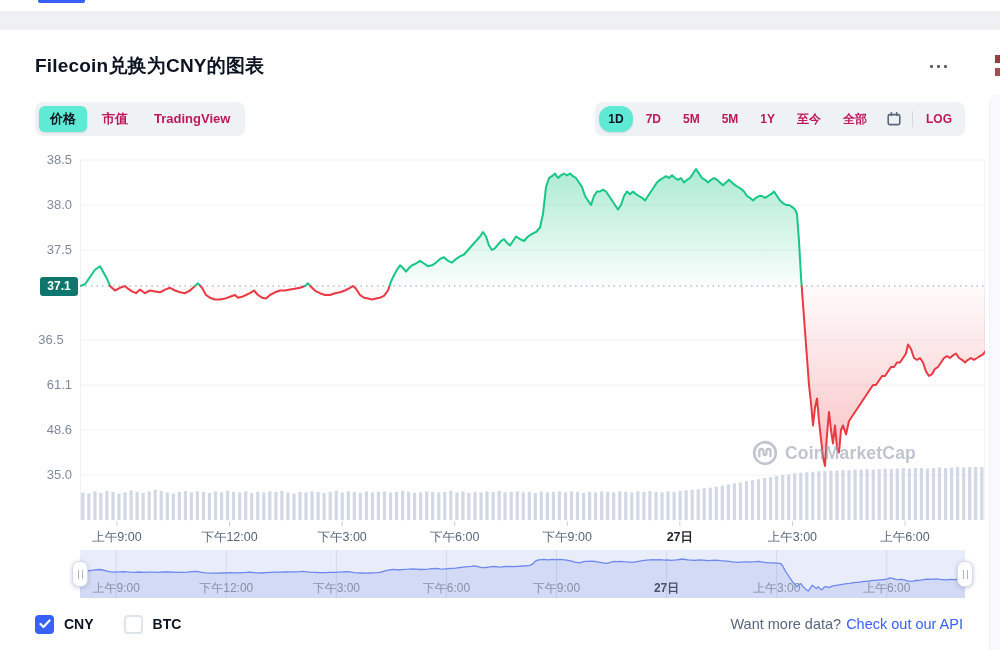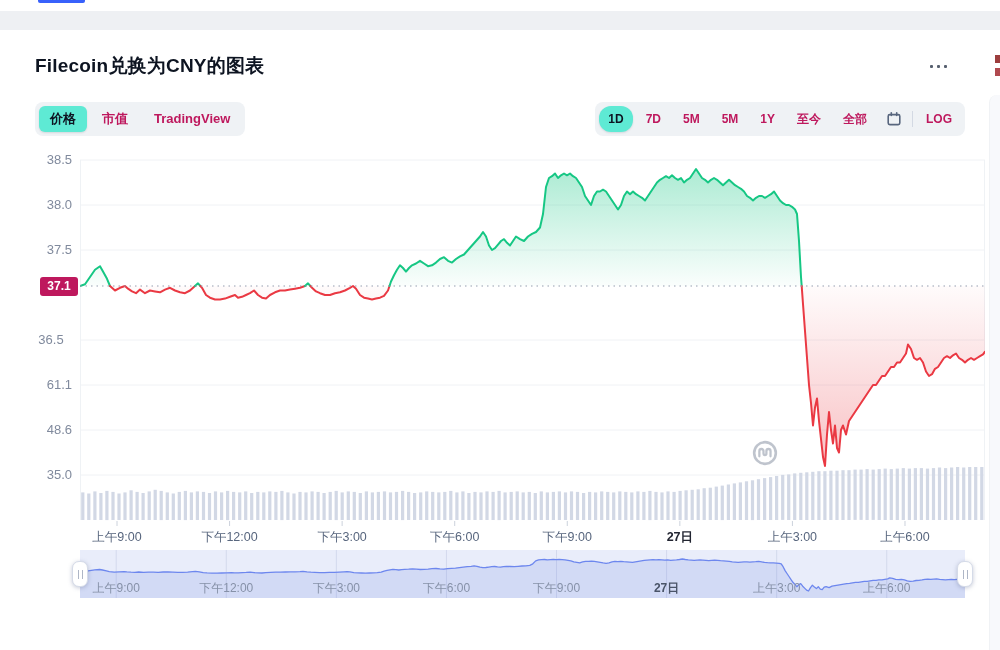--- a/index.html
+++ b/index.html
@@ -112,21 +112,21 @@
 
   <div id="y-axis">
       <div class="y-label" style="top: 152px;">38.5</div>
       <div class="y-label" style="top: 197px;">38.0</div>
       <div class="y-label" style="top: 242px;">37.5</div>
       <div class="y-label" style="top: 332px; text-align: center;">36.5</div>
       <div class="y-label" style="top: 377px;">61.1</div>
       <div class="y-label" style="top: 422px;">48.6</div>
       <div class="y-label" style="top: 467px;">35.0</div>
     </div>
-  <div class="baseline-badge" id="baseline-badge" style="background: #be185d; top: 276.5px;">37.1</div>
+  <div class="baseline-badge" id="baseline-badge" style="background: #0f766e; top: 276.5px;">37.1</div>
 
   <svg id="main-svg" width="905" height="378" viewBox="0 0 905 378">
       <defs>
         <linearGradient id="gU" gradientUnits="userSpaceOnUse" x1="0" y1="10" x2="0" y2="135.9999999999999">
           <stop offset="0%" stop-color="#16c784" stop-opacity="0.38"></stop>
           <stop offset="100%" stop-color="#16c784" stop-opacity="0.02"></stop>
         </linearGradient>
         <linearGradient id="gD" gradientUnits="userSpaceOnUse" x1="0" y1="135.9999999999999" x2="0" y2="333">
           <stop offset="0%" stop-color="#ea3943" stop-opacity="0.02"></stop>
           <stop offset="100%" stop-color="#ea3943" stop-opacity="0.34"></stop>
@@ -326,20 +326,21 @@
       <div class="x-label bold" style="left: 679.85px;">27日</div>
       <div class="x-label" style="left: 792.42px;">上午3:00</div>
       <div class="x-label" style="left: 904.99px;">上午6:00</div>
     </div>
 
   <div class="watermark">
     <svg width="26" height="26" viewBox="0 0 24 24">
       <circle cx="12" cy="12" r="10" fill="none" stroke="#98a1b0" stroke-width="2.4"></circle>
       <path d="M6.8,15 V10.2 a1.9,1.9 0 0 1 3.8,0 v2.3 a1.35,1.35 0 0 0 2.7,0 v-2.3 a1.9,1.9 0 0 1 3.8,0 V15" fill="none" stroke="#98a1b0" stroke-width="2.1" stroke-linecap="round"></path>
     </svg>
+    <span>CoinMarketCap</span>
   </div>
 
   <div class="navigator">
     <svg id="nav-svg" width="885" height="48" viewBox="0 0 885 48">
         <line x1="36.18232044198895" y1="0" x2="36.18232044198895" y2="48" stroke="rgba(125,140,185,0.20)" stroke-width="1"></line>
         <line x1="146.26458563535908" y1="0" x2="146.26458563535908" y2="48" stroke="rgba(125,140,185,0.20)" stroke-width="1"></line>
         <line x1="256.34685082872926" y1="0" x2="256.34685082872926" y2="48" stroke="rgba(125,140,185,0.20)" stroke-width="1"></line>
         <line x1="366.42911602209944" y1="0" x2="366.42911602209944" y2="48" stroke="rgba(125,140,185,0.20)" stroke-width="1"></line>
         <line x1="476.5113812154696" y1="0" x2="476.5113812154696" y2="48" stroke="rgba(125,140,185,0.20)" stroke-width="1"></line>
         <line x1="586.5936464088396" y1="0" x2="586.5936464088396" y2="48" stroke="rgba(125,140,185,0.20)" stroke-width="1"></line>
@@ -361,14 +362,33 @@
     <div class="nav-handle left">
         <i></i>
         <i></i>
       </div>
     <div class="nav-handle right">
         <i></i>
         <i></i>
       </div>
   </div>
 
+  <div class="footer-row">
+    <div class="checks" id="currency-checks">
+        <div class="check-item">
+          <div class="checkbox on">
+            <svg width="12" height="10" viewBox="0 0 12 10">
+              <path d="M1.5,5 L4.5,8 L10.5,1.5" fill="none" stroke="#fff" stroke-width="2.2" stroke-linecap="round" stroke-linejoin="round"></path>
+            </svg>
+          </div>
+          <span class="check-label">CNY</span>
+        </div>
+        <div class="check-item">
+          <div class="checkbox off"></div>
+          <span class="check-label">BTC</span>
+        </div>
+      </div>
+    <div class="api-area">
+      <span>Want more data?</span><span class="api-link">Check out our API</span>
+    </div>
+  </div>
 
 </div>
 
 </body></html>

